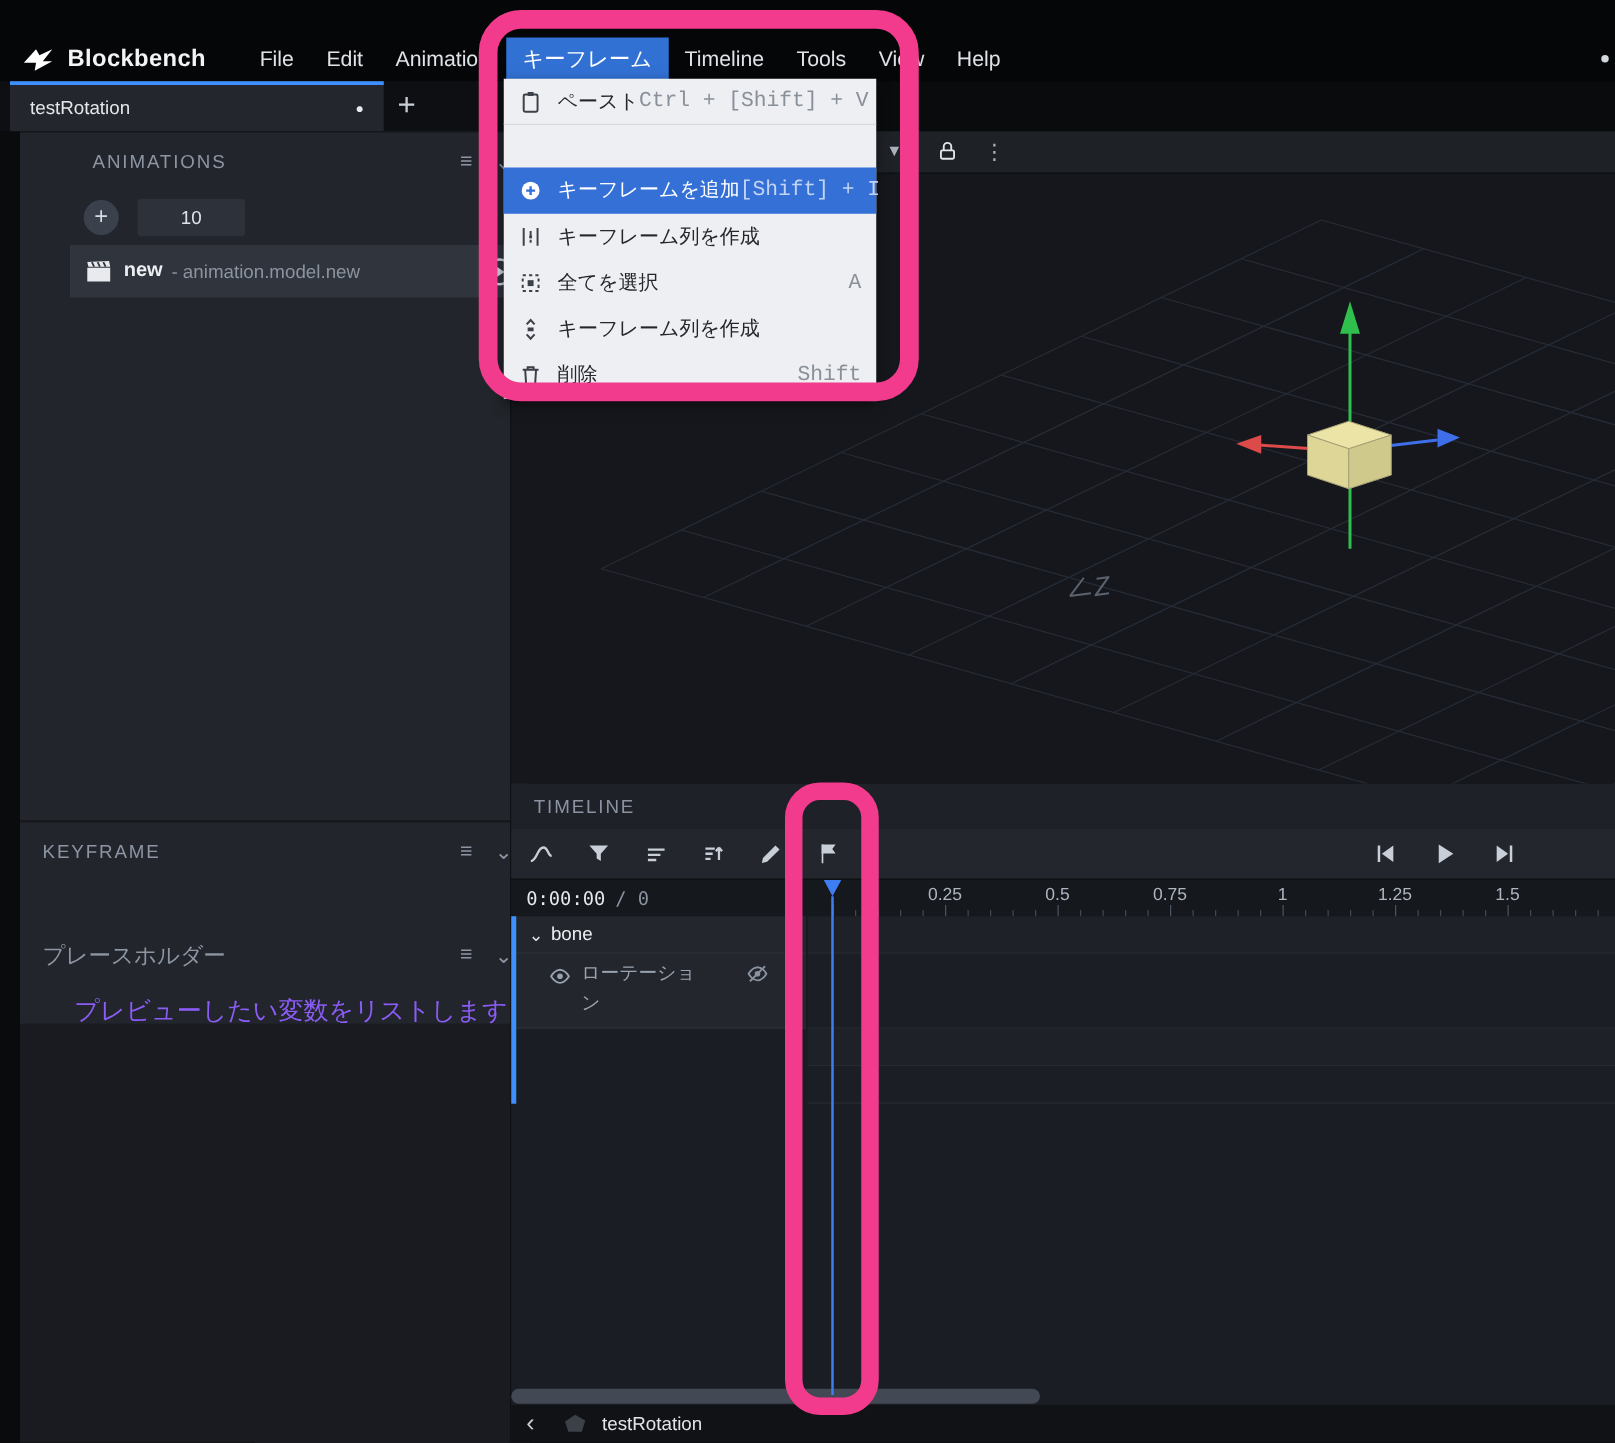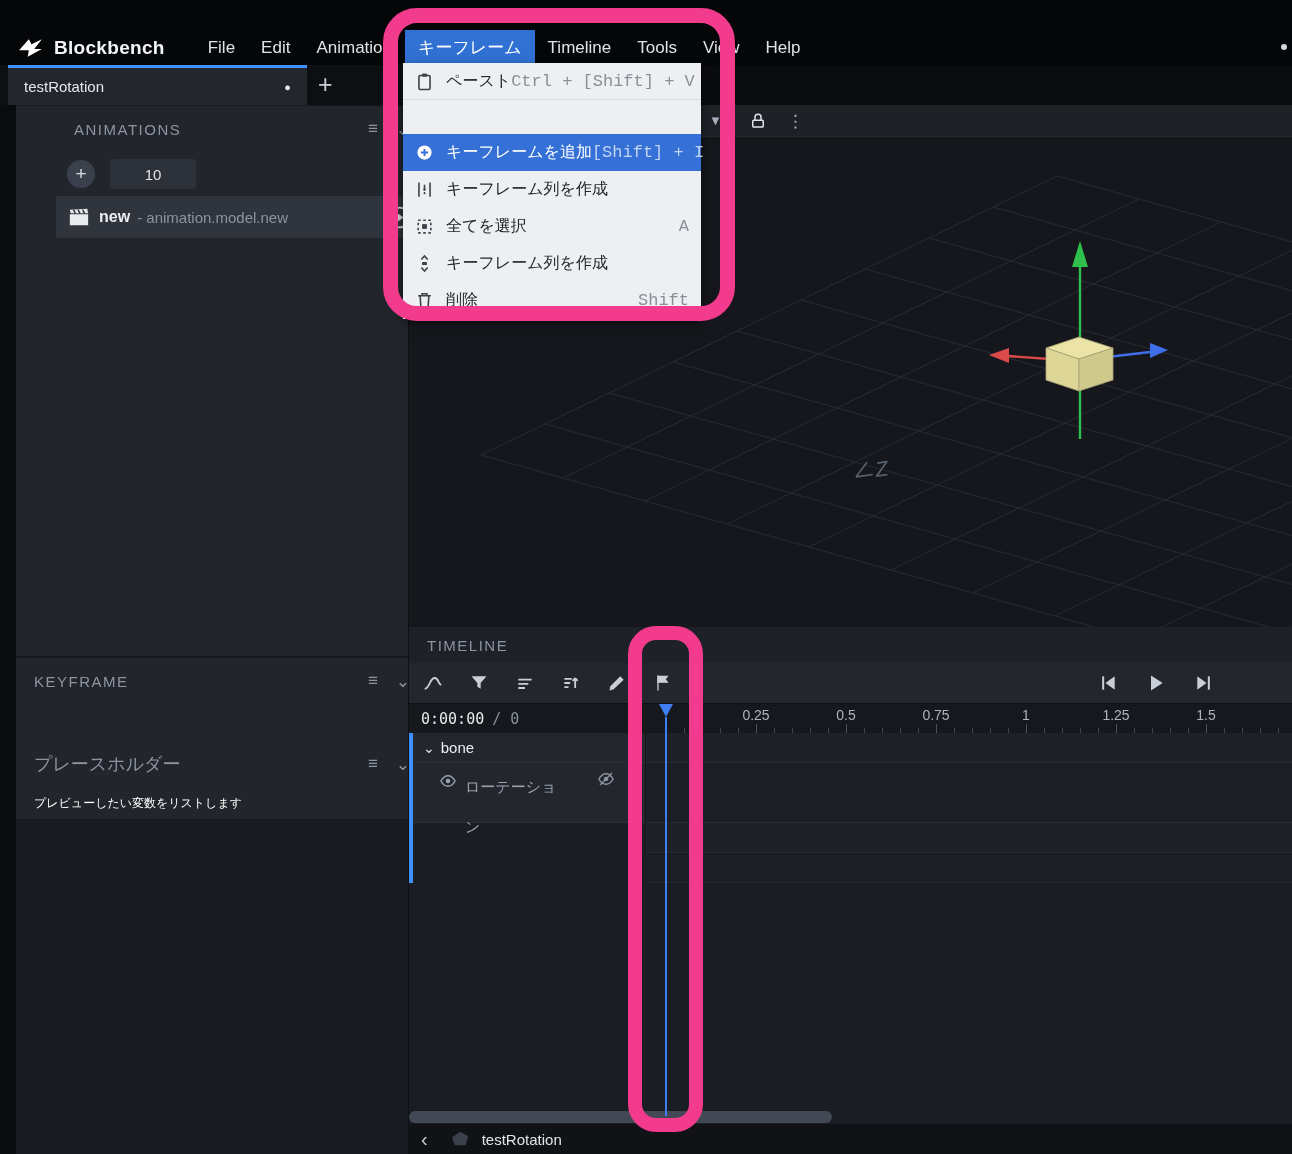--- a/index.html
+++ b/index.html
@@ -39,21 +39,21 @@
   .kebab { color:#8d95a3; font-size:17px; }
   .anim-controls .kebab { position:absolute; right:4px; top:13px; }
   .anim-item { position:relative; height:42px; background:#30343c; display:flex; align-items:center; padding:0 12px; }
   .clapper { width:22px; height:22px; margin-right:9px; color:#e8eaed; }
   .anim-name { font-size:16px; font-weight:bold; color:#eceef1; }
   .anim-suffix { font-size:15px; color:#8b93a0; margin-left:7px; }
   .play-btn { margin-left:auto; width:25px; height:25px; color:#d4d8de; }
   .keyframe-panel { position:absolute; left:0; top:550px; width:408px; border-top:2px solid #17191d; }
   .keyframe-panel .kebab { position:absolute; right:4px; top:78px; }
   .placeholder-panel { position:absolute; left:0; top:635px; width:408px; }
-  .placeholder-desc { padding:8px 18px 0 18px; font-size:12px; color:#ffffff; }
+  .placeholder-desc { padding:8px 18px 0 18px; font-size:20px; color:#8b5cf6;text-align:right; }
   .left-bottom { position:absolute; left:0; top:713px; width:408px; height:336px; background:#191b20; }
 
   
   .viewport-toolbar { position:absolute; left:408px; top:105px; width:884px; height:34px; background:#1e2227;
                       border-bottom:1px solid #0c0e11; border-left:1px solid #0e1013; }
   .vp-dd { position:absolute; left:300px; top:8px; font-size:13px; color:#aab1bc; }
   .vp-lock { position:absolute; left:340px; top:7px; width:18px; height:18px; color:#e2e5ea; }
   .viewport-toolbar .kebab { position:absolute; left:378px; top:6px; color:#aab1bc; }
   .viewport { position:absolute; left:408px; top:139px; width:884px; height:488px; background:#15171c; border-left:1px solid #0e1013; }
   #grid-g line { stroke:#262c37; stroke-width:1; }
@@ -73,21 +73,21 @@
   .tl-ruler .rlabel { position:absolute; top:3px; transform:translateX(-50%); font-size:14px; color:#aeb5c1; }
   .tl-ruler .tick { position:absolute; bottom:0; width:1px; height:5px; background:#3f4752; }
   .tl-ruler .tick.major { height:9px; background:#4a5362; }
   .tl-tracks { position:absolute; left:0; top:106px; width:237px; background:#23262d; border-right:1px solid #14161a; }
   .track-accent { position:absolute; left:0; top:0; width:4px; height:150px; background:#3e90ff; z-index:2; }
   .trow { position:relative; display:flex; align-items:center; border-bottom:1px solid #2b2f37; padding-left:14px; }
   .trow.h30 { height:30px; } .trow.h60 { height:60px; align-items:flex-start; padding-top:4px; }
   .trow .fold { color:#dfe3e8; font-size:14px; margin-right:6px; }
   .trow .tname { font-size:15px; color:#dfe3e8; }
   .trow.channel { padding-left:30px; }
-  .trow.channel .tname { color:#9aa3b0; width:96px; line-height:40px; }
+  .trow.channel .tname { color:#9aa3b0; width:96px; line-height:24px; }
   .eye { width:18px; height:18px; color:#99a1ae; margin-right:8px; flex:0 0 auto; margin-top:5px; }
   .trow.h30 .eye { margin-top:0; }
   .eyeoff { position:absolute; right:30px; top:7px; width:18px; height:18px; color:#8a92a0; }
   .trow .dash { position:absolute; right:8px; top:4px; color:#6b7280; font-size:15px; }
   .tl-grid { position:absolute; left:237px; right:0; top:106px; }
   .grow { border-bottom:1px solid #262b33; }
   .g1 { height:30px; background:#1e2127; } .g2 { height:60px; background:#1b1e24; }
   .g3 { height:30px; background:#1e2127; } .g4 { height:30px; background:#1b1e24; }
   .playhead-tri { position:absolute; left:250px; top:77px; width:0; height:0; z-index:5;
                   border-left:7px solid transparent; border-right:7px solid transparent; border-top:13px solid #3f7df2; }

